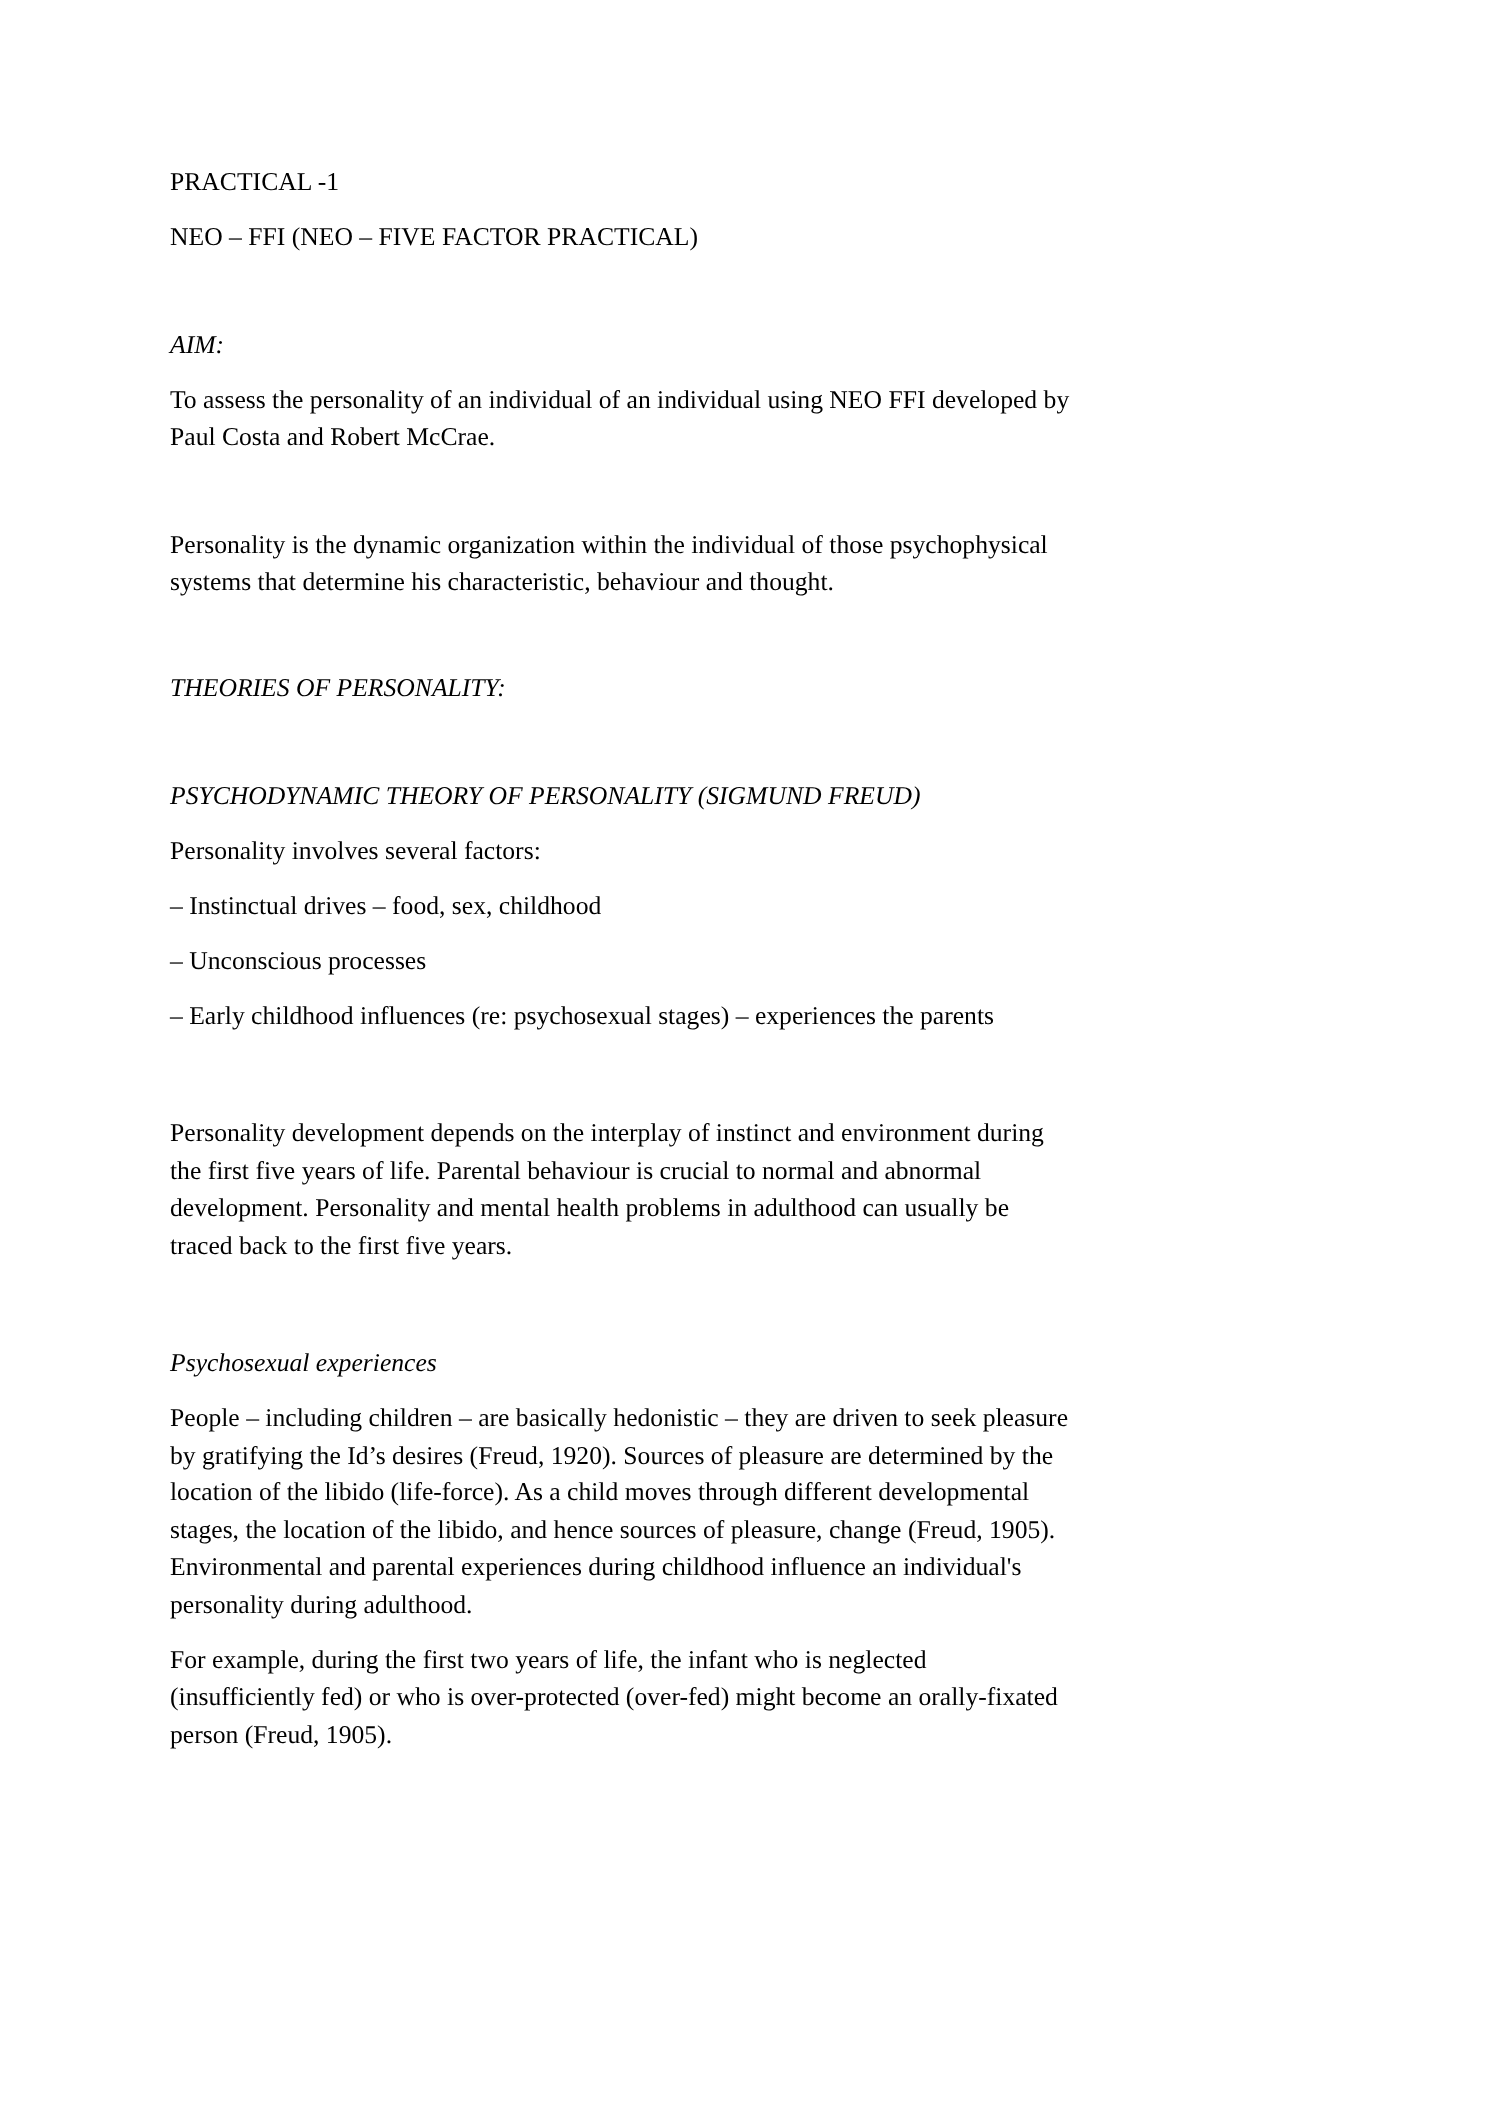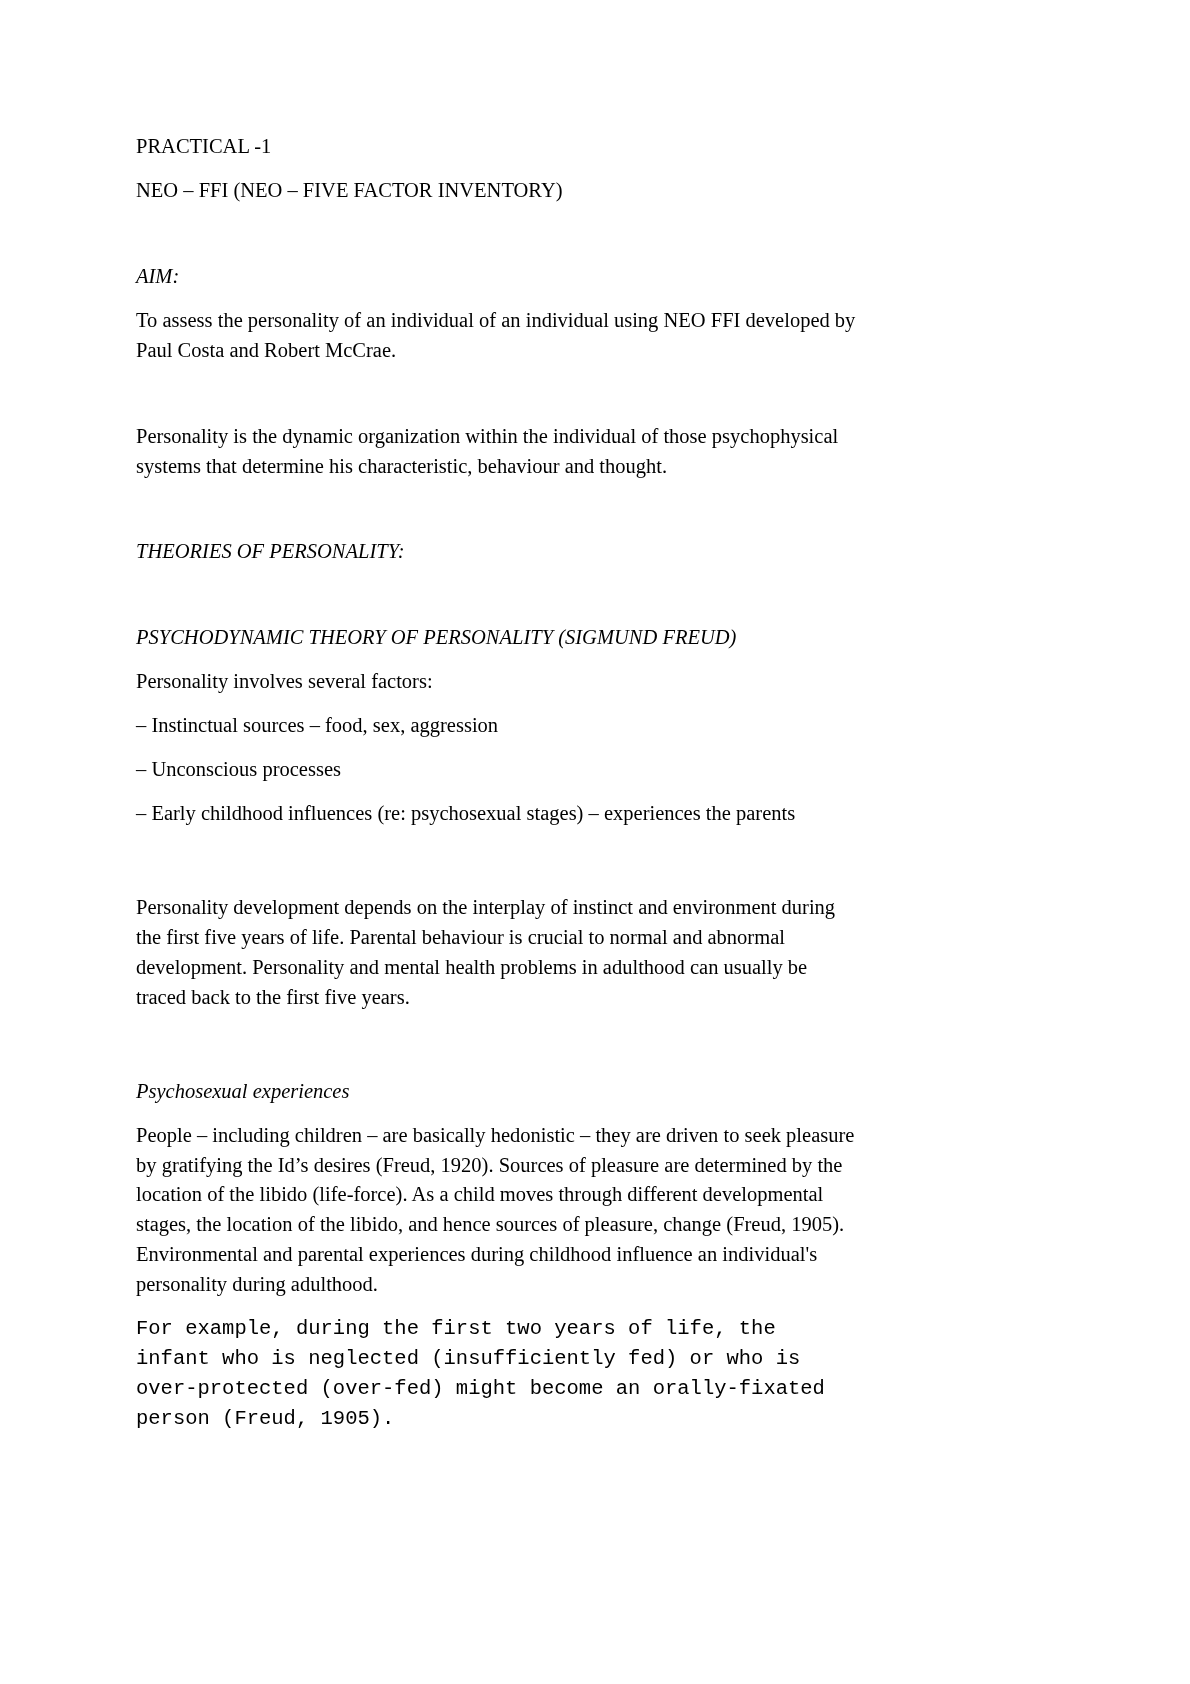--- a/index.html
+++ b/index.html
@@ -37,32 +37,31 @@
     margin-bottom: 14px;
     font-style: italic;
   }
   .spacer-md { height: 42px; }
   .spacer-lg { height: 50px; }
   .list-line {
     margin-bottom: 14px;
   }
   .block-para {
     margin-bottom: 4px;
-    font-family: Liberation Mono, monospace;
   }
 </style>
 </head>
 <body>
 
 <div class="page">
   <div class="doc-body">
 
     <p class="para">PRACTICAL -1</p>
 
-    <p class="para">NEO – FFI (NEO – FIVE FACTOR INVENTORY)</p>
+    <p class="para">NEO – FFI (NEO – FIVE FACTOR PRACTICAL)</p>
 
     <div class="spacer-md"></div>
 
     <p class="heading">AIM:</p>
 
     <p class="para">To assess the personality of an individual of an individual using NEO FFI developed by Paul Costa and Robert McCrae.</p>
 
     <div class="spacer-md"></div>
 
 
@@ -71,21 +70,21 @@
     <div class="spacer-md"></div>
 
     <p class="heading">THEORIES OF PERSONALITY:</p>
 
     <div class="spacer-md"></div>
 
     <p class="heading">PSYCHODYNAMIC THEORY OF PERSONALITY (SIGMUND FREUD)</p>
 
     <p class="para">Personality involves several factors:</p>
 
-    <p class="list-line">– Instinctual sources – food, sex, aggression</p>
+    <p class="list-line">– Instinctual drives – food, sex, childhood</p>
 
     <p class="list-line">– Unconscious processes</p>
 
     <p class="list-line">– Early childhood influences (re: psychosexual stages) – experiences the parents</p>
 
     <div class="spacer-lg"></div>
 
     <p class="para">Personality development depends on the interplay of instinct and environment during the first five years of life. Parental behaviour is crucial to normal and abnormal development. Personality and mental health problems in adulthood can usually be traced back to the first five years.</p>
 
     <div class="spacer-lg"></div>

